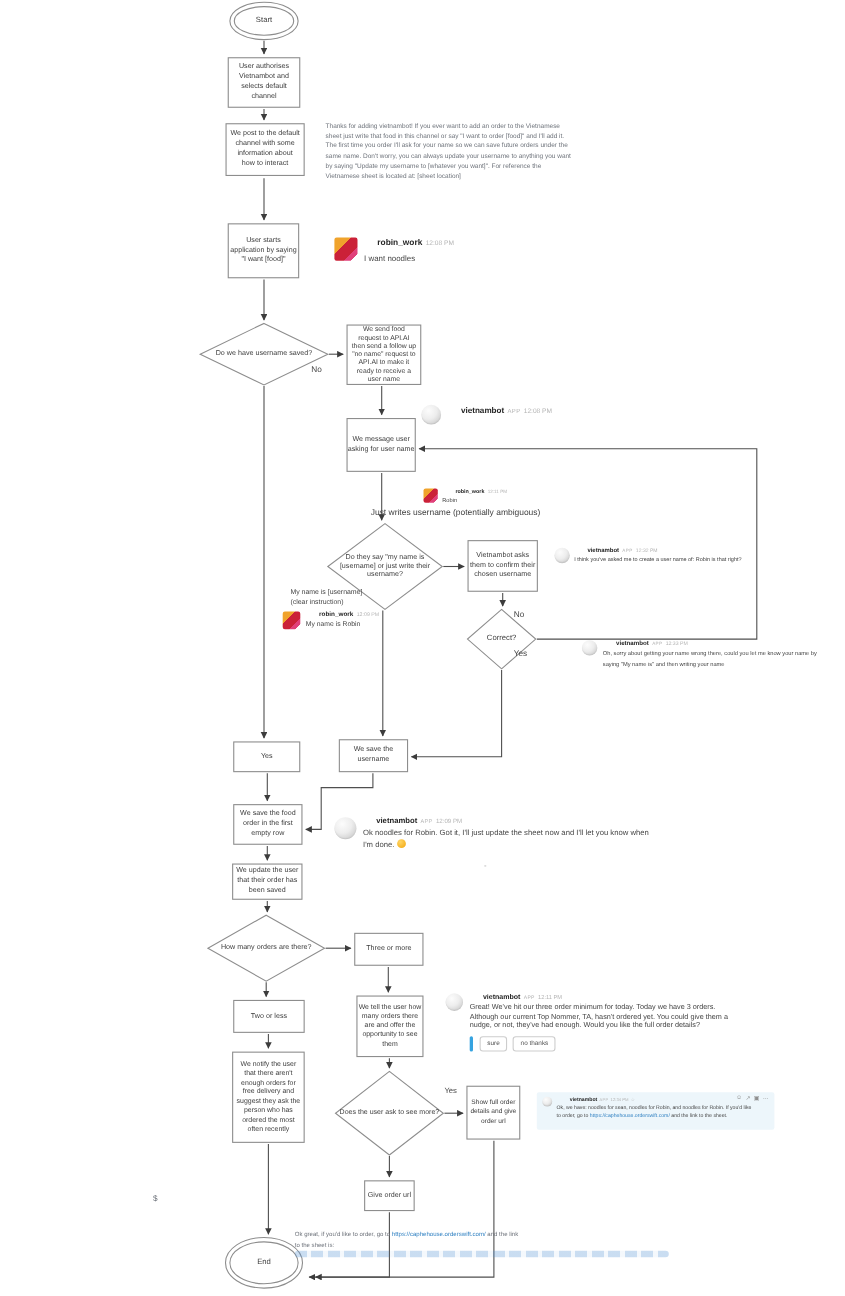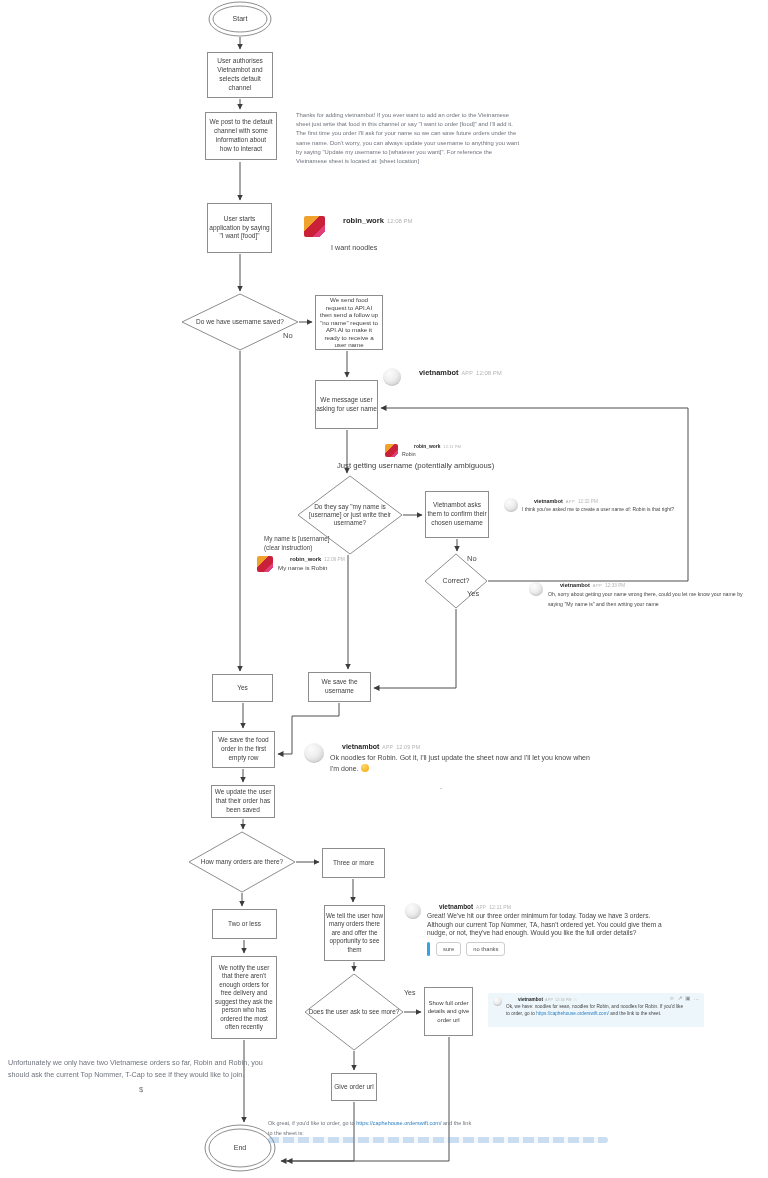--- a/index.html
+++ b/index.html
@@ -143,49 +143,47 @@
 
   <div class="dlabel" style="left:184px;top:314px;width:112px;height:16px;font-size:6.5px">Do we have username saved?</div>
   <div class="dlabel" style="left:299px;top:501px;width:102px;height:28px;font-size:6.5px">Do they say "my name is
 [username] or just write their
 username?</div>
   <div class="dlabel" style="left:431px;top:574px;width:50px;height:14px;font-size:7px">Correct?</div>
   <div class="dlabel" style="left:191px;top:855px;width:102px;height:14px;font-size:6.5px">How many orders are there?</div>
   <div class="dlabel" style="left:305px;top:1005px;width:98px;height:14px;font-size:6.4px">Does the user ask to see more?</div>
 
   <div class="lbl" style="left:283px;top:331px;font-size:7.5px">No</div>
-  <div class="lbl" style="left:337px;top:461px;font-size:7.7px;color:#3f3f3f">Just getting username (potentially ambiguous)</div>
+  <div class="lbl" style="left:337px;top:461px;font-size:7.7px;color:#3f3f3f">Just writes username (potentially ambiguous)</div>
   <div class="lbl" style="left:264px;top:535px;font-size:6.3px;line-height:1.42">My name is [username]
 (clear instruction)</div>
   <div class="lbl" style="left:467px;top:554px;font-size:7.5px">No</div>
   <div class="lbl" style="left:467px;top:589px;font-size:7.5px">Yes</div>
   <div class="lbl" style="left:404px;top:989px;font-size:7px">Yes</div>
 
   <div class="para" style="left:296px;top:111px;font-size:5.9px;line-height:9.2px">Thanks for adding vietnambot! If you ever want to add an order to the Vietnamese
 sheet just write that food in this channel or say "I want to order [food]" and I'll add it.
 The first time you order I'll ask for your name so we can save future orders under the
 same name. Don't worry, you can always update your username to anything you want
 by saying "Update my username to [whatever you want]". For reference the
 Vietnamese sheet is located at: [sheet location]</div>
   <div class="para" style="left:440px;top:784px;font-size:7px;color:#a0a0a0">-</div>
-  <div class="para" style="left:8px;top:1057px;font-size:7.2px;line-height:11.5px">Unfortunately we only have two Vietnamese orders so far, Robin and Robin, you
-should ask the current Top Nommer, T-Cap to see if they would like to join.</div>
   <div class="para" style="left:139px;top:1085px;font-size:7.5px">$</div>
   <div class="para" style="left:268px;top:1119px;font-size:5.5px;line-height:9.6px"><span>Ok great, if you'd like to order, go to </span><span class="link">https://caphehouse.orderswift.com/</span><span> and the link
 to the sheet is:</span></div>
   <div class="blur-link" style="left:268px;top:1137px;width:340px"></div>
 
   <div class="sm" style="left:304px;top:216px">
     <div class="av av-robin" style="width:21px;height:21px;margin-right:6px"></div>
     <div>
       <div class="meta">
         <span class="u" style="font-size:7.6px">robin_work</span>
         <span class="t" style="font-size:6px">12:08 PM</span>
       </div>
-      <div class="txt" style="font-size:7.2px;margin-top:18px">I want noodles</div>
+      <div class="txt" style="font-size:7.2px;margin-top:5px">I want noodles</div>
     </div>
   </div>
 
   <div class="sm" style="left:383px;top:368px">
     <div class="av av-bot" style="width:18px;height:18px;margin-right:6px"></div>
     <div>
       <div class="meta">
         <span class="u" style="font-size:7.4px">vietnambot</span>
         <span class="b" style="font-size:5.4px">APP</span>
         <span class="t" style="font-size:6px">12:08 PM</span>

